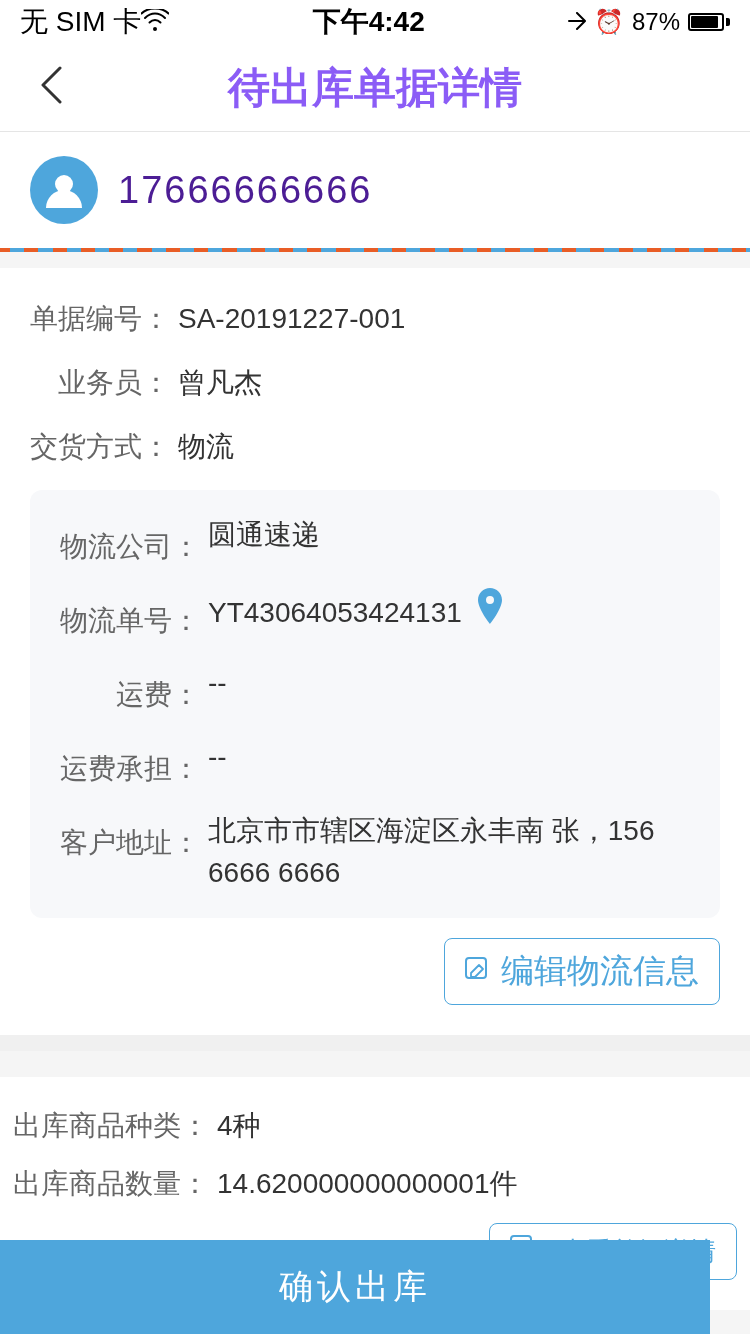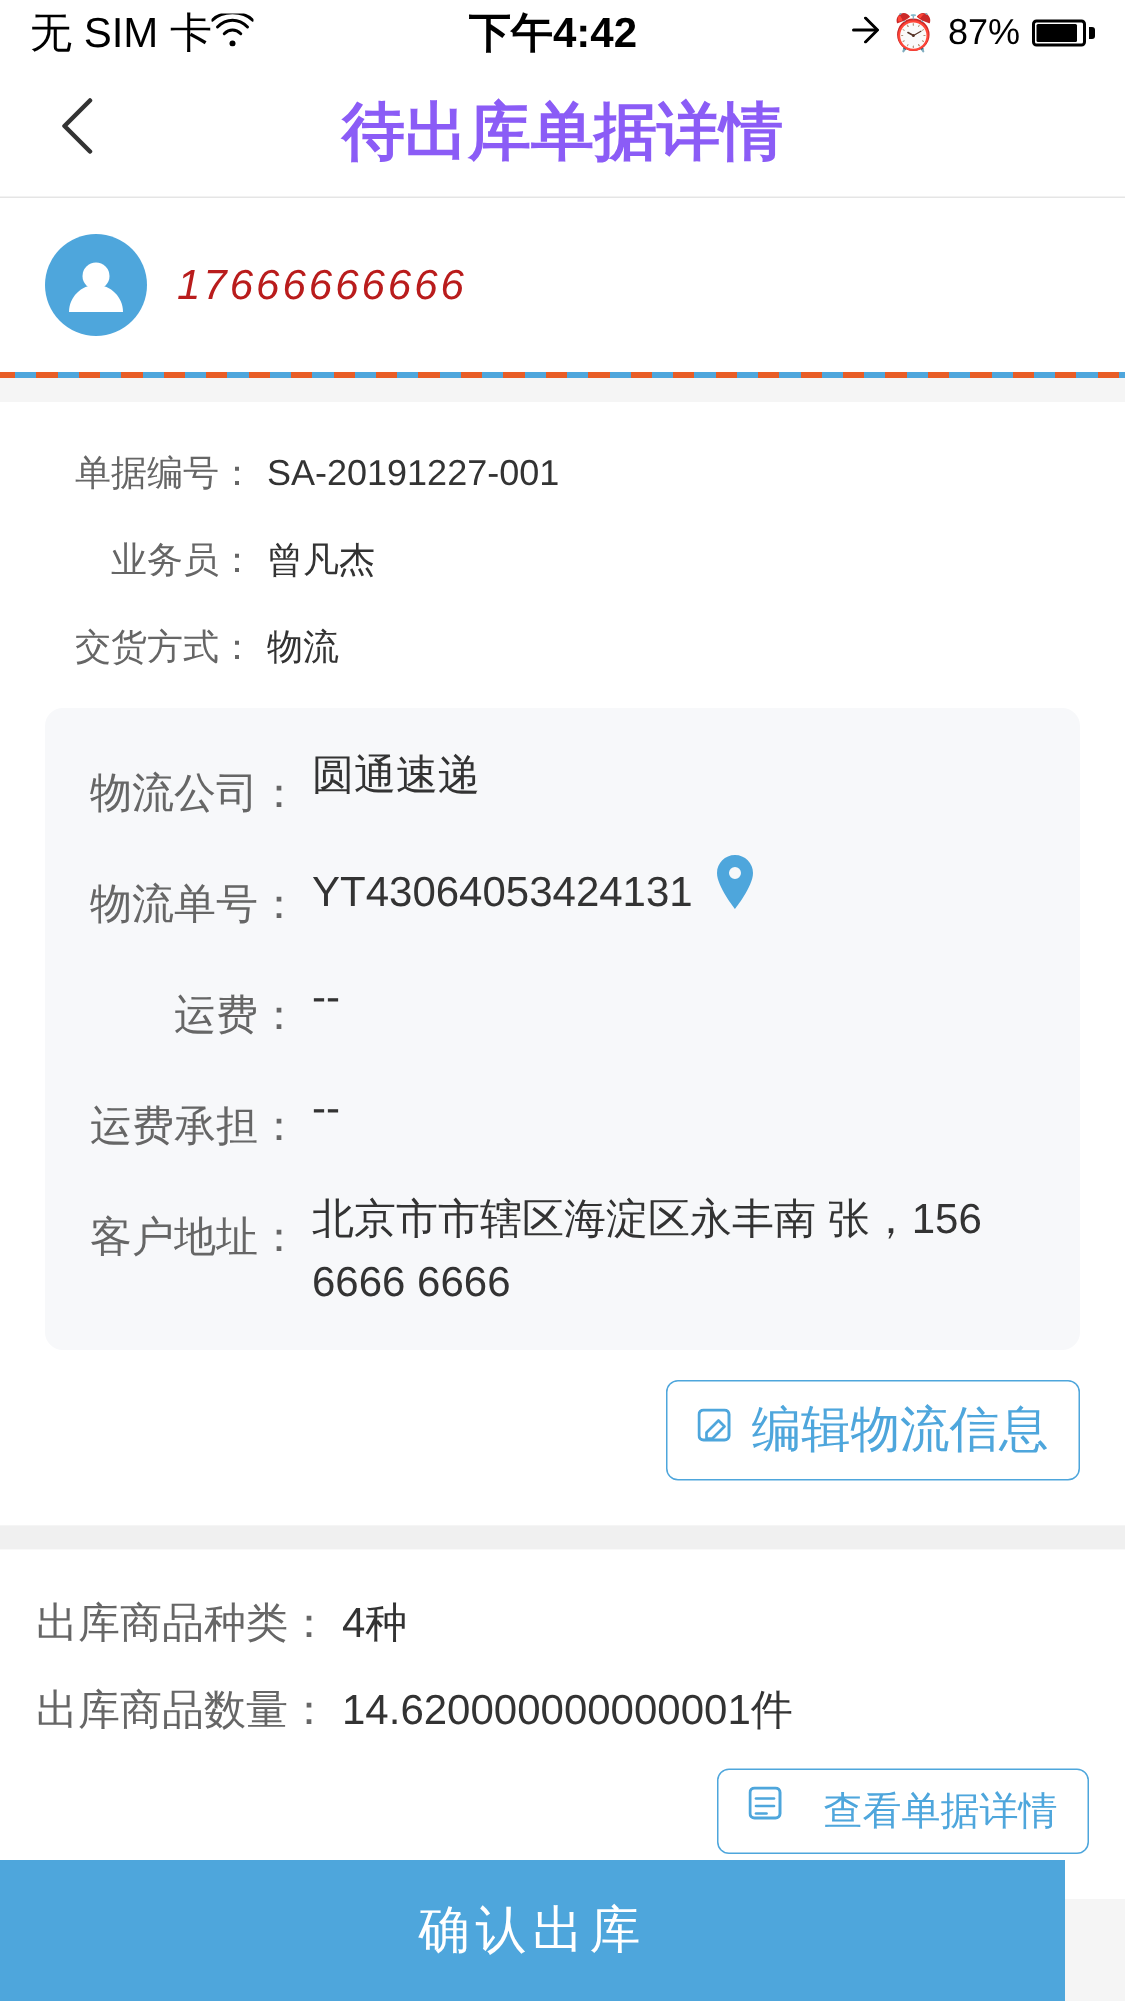--- a/index.html
+++ b/index.html
@@ -114,38 +114,37 @@
       display: flex;
       align-items: center;
       justify-content: center;
       flex-shrink: 0;
     }
     .user-avatar svg {
       width: 44px;
       height: 44px;
     }
     .user-phone {
-      font-size: 28px;
+      font-size: 38px;
       font-weight: 500;
-      color: #b91c1c;
+      color: #4c1d95;
       letter-spacing: 2px;
-      font-style: italic;
     }
 
     
     .info-section {
       background: #fff;
       padding: 30px 30px;
       margin-top: 16px;
     }
     .info-row {
       display: flex;
       align-items: center;
       margin-bottom: 22px;
-      font-size: 24px;
+      font-size: 28px;
       line-height: 1.5;
     }
     .info-row:last-child {
       margin-bottom: 0;
     }
     .info-label {
       color: #666;
       flex-shrink: 0;
       text-align: right;
       min-width: 140px;
@@ -216,21 +215,22 @@
 
     
     .section-divider {
       height: 16px;
       background: #f0f0f0;
     }
 
     
     .product-section {
       background: #fff;
-      padding: 30px 24px;
+      padding: 30px 13px;
+      margin-top: 26px;
     }
     .product-row {
       display: flex;
       align-items: center;
       margin-bottom: 20px;
       font-size: 28px;
     }
     .product-row:last-child {
       margin-bottom: 0;
     }

